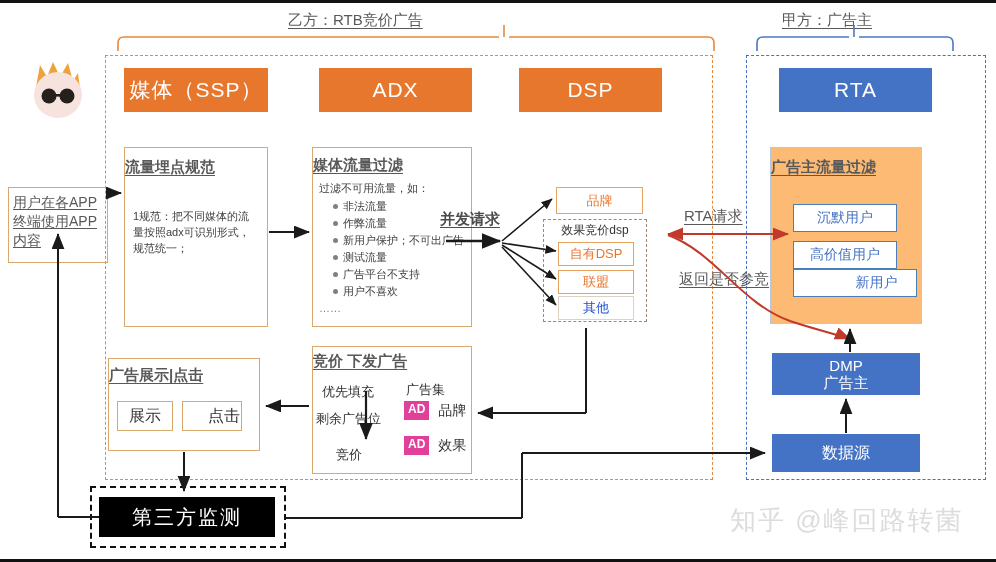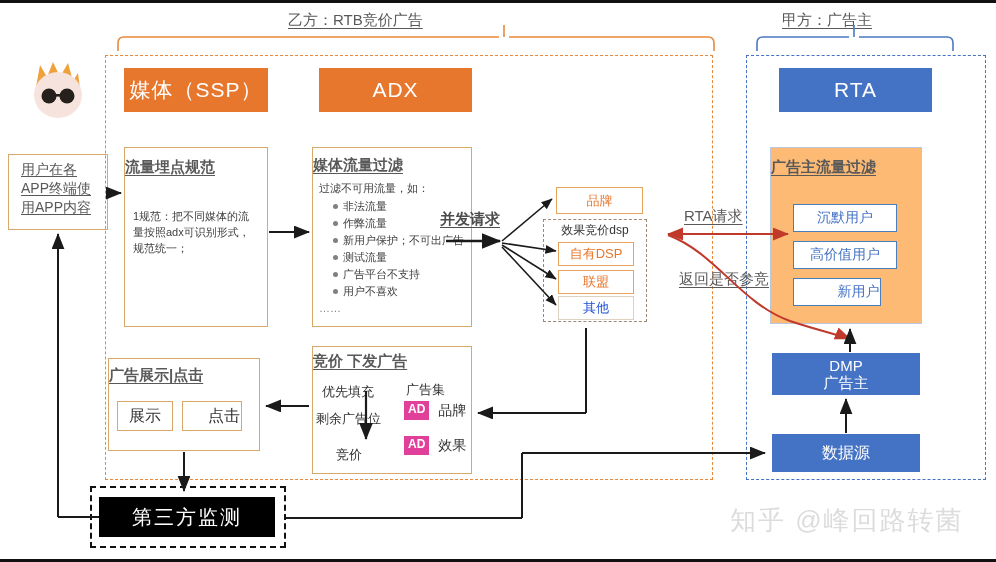--- a/index.html
+++ b/index.html
@@ -66,22 +66,23 @@
   }
   .dash-inner{border:1.3px dashed #9b8a73;}
   .lbl-u{
     color:#595959;font-size:15px;white-space:nowrap;
     text-decoration:underline;text-underline-offset:3px;
   }
   .txt-md{color:#333;font-size:13px;white-space:nowrap;}
 
   .user-box{
     border:1.3px solid #d9a96c;color:#595959;font-size:14px;line-height:1.35;
-    padding:5px 12px;text-decoration:underline;text-underline-offset:2px;
+    padding:5px 4px;text-decoration:underline;text-underline-offset:2px;
     text-align:left;
+    margin-top:33px;
   }
 
   
   .ad-row{display:flex;align-items:center;gap:9px;}
   .ad-badge{
     background:#e0409a;color:#fff;font-size:12px;font-weight:bold;
     padding:1px 4px;line-height:1.2;border-bottom:3px solid #e0409a;
   }
   .ad-text{color:#333;font-size:14px;}
 
@@ -107,20 +108,21 @@
       <path d="M14 36 L18 14 L25 26 L31 11 L38 26 L46 12 L51 30 L56 22 L58 38 Z" fill="#efa13b"></path>
       <ellipse cx="36" cy="44" rx="24" ry="23" fill="#f7e3de"></ellipse>
       <circle cx="27" cy="45" r="7.5" fill="#26201c"></circle>
       <circle cx="45" cy="45" r="7.5" fill="#26201c"></circle>
       <rect x="33" y="43" width="6" height="2.6" fill="#26201c"></rect>
     </svg>
   </div>
 
   <div class="abs hdr-orange" style="left:124px;top:65px;width:144px;height:44px;">媒体（SSP）</div>
   <div class="abs hdr-orange" style="left:319px;top:65px;width:153px;height:44px;">ADX</div>
+  <div class="abs hdr-orange" style="left:519px;top:65px;width:143px;height:44px;">DSP</div>
   <div class="abs hdr-blue" style="left:779px;top:65px;width:153px;height:44px;">RTA</div>
 
   <div class="abs user-box" style="left:8px;top:151px;width:100px;height:76px;">用户在各APP终端使用APP内容</div>
 
   <div class="abs panel" style="left:124px;top:144px;width:144px;height:180px;">
     <div class="panel-title" style="margin-top:10px;">流量埋点规范</div>
     <div class="panel-body" style="margin:32px 8px 0 8px;">1规范：把不同媒体的流量按照adx可识别形式，规范统一；</div>
   </div>
 
   <div class="abs panel" style="left:312px;top:144px;width:160px;height:180px;">
@@ -145,21 +147,21 @@
   </div>
   <div class="abs sub-orange" style="left:558px;top:239px;width:76px;height:24px;">自有DSP</div>
   <div class="abs sub-orange" style="left:558px;top:267px;width:76px;height:24px;">联盟</div>
   <div class="abs sub-grey" style="left:558px;top:293px;width:76px;height:24px;">其他</div>
 
   <div class="abs" style="left:770px;top:144px;width:152px;height:177px;border:1.2px solid #b9c6dd;background:#fdba74;">
     <div class="panel-title" style="margin-top:10px;">广告主流量过滤</div>
   </div>
   <div class="abs sub-blue" style="left:793px;top:238px;width:104px;height:28px;">高价值用户</div>
   <div class="abs sub-blue" style="left:793px;top:201px;width:104px;height:28px;">沉默用户</div>
-  <div class="abs sub-blue" style="left:793px;top:275px;width:88px;height:28px;padding-left:43px;">新用户</div>
+  <div class="abs sub-blue" style="left:793px;top:266px;width:124px;height:28px;padding-left:43px;">新用户</div>
 
   <div class="abs blue-box" style="left:772px;top:350px;width:148px;height:42px;">
     <span>DMP</span>
     <span>广告主</span>
   </div>
   <div class="abs blue-box" style="left:772px;top:431px;width:148px;height:38px;font-size:16px;">数据源</div>
 
   <div class="abs panel" style="left:312px;top:343px;width:160px;height:128px;">
     <div class="panel-title" style="margin-top:5px;">竞价 下发广告</div>
   </div>

